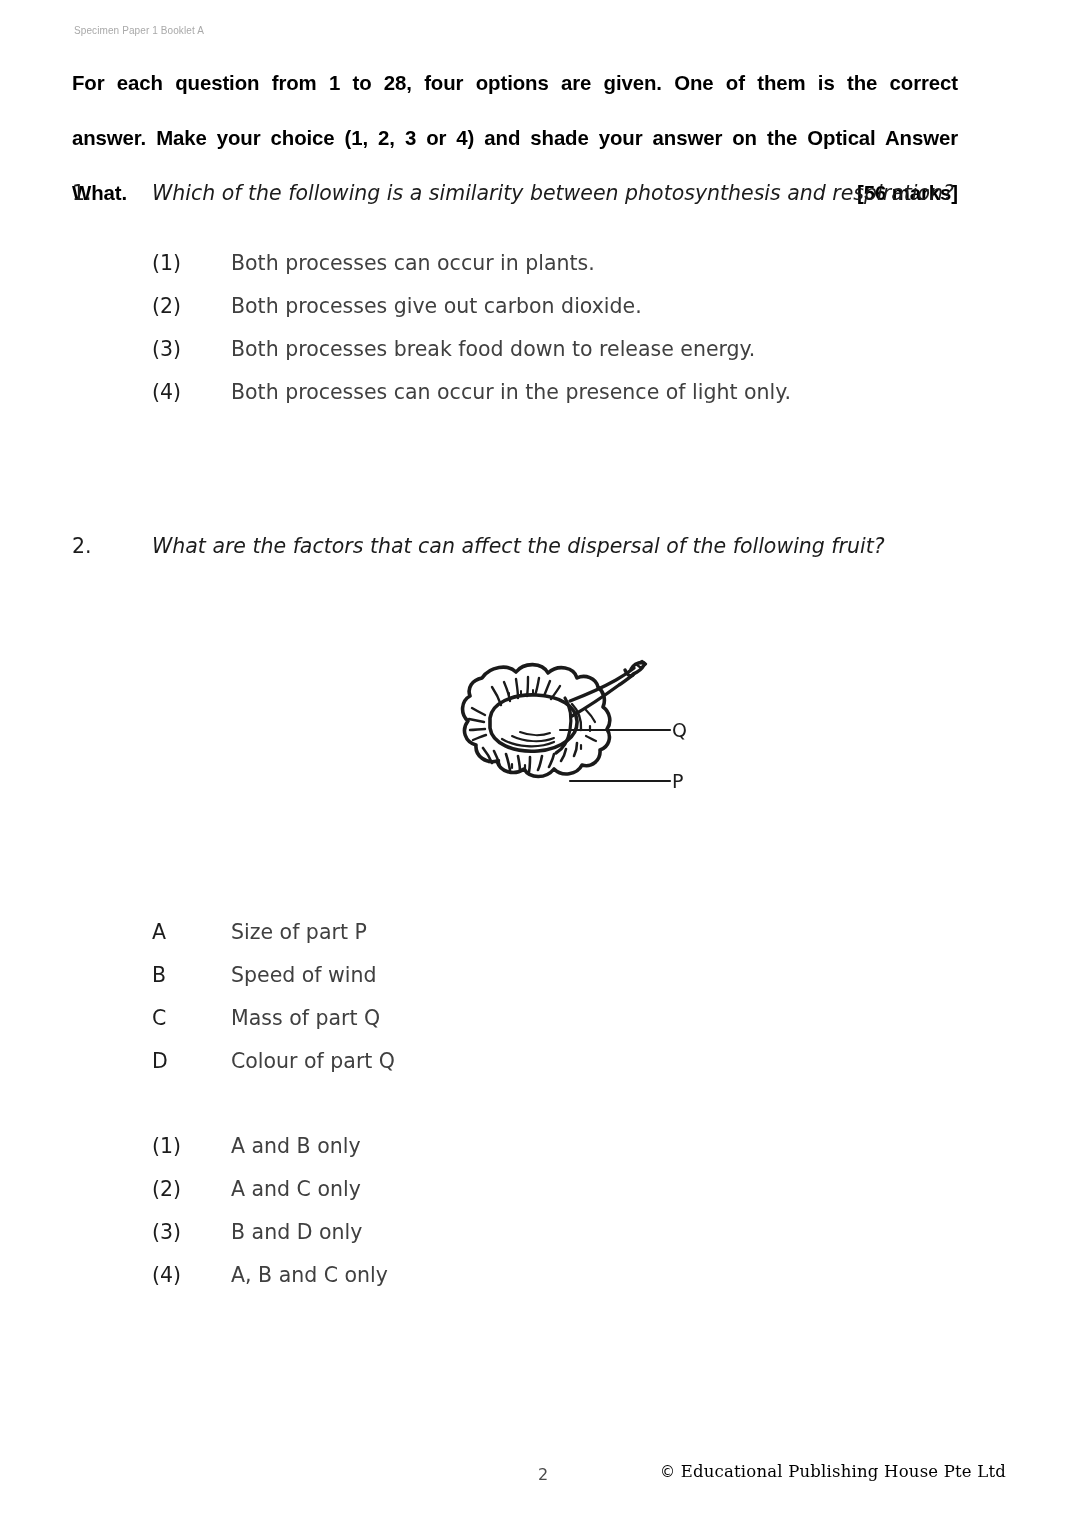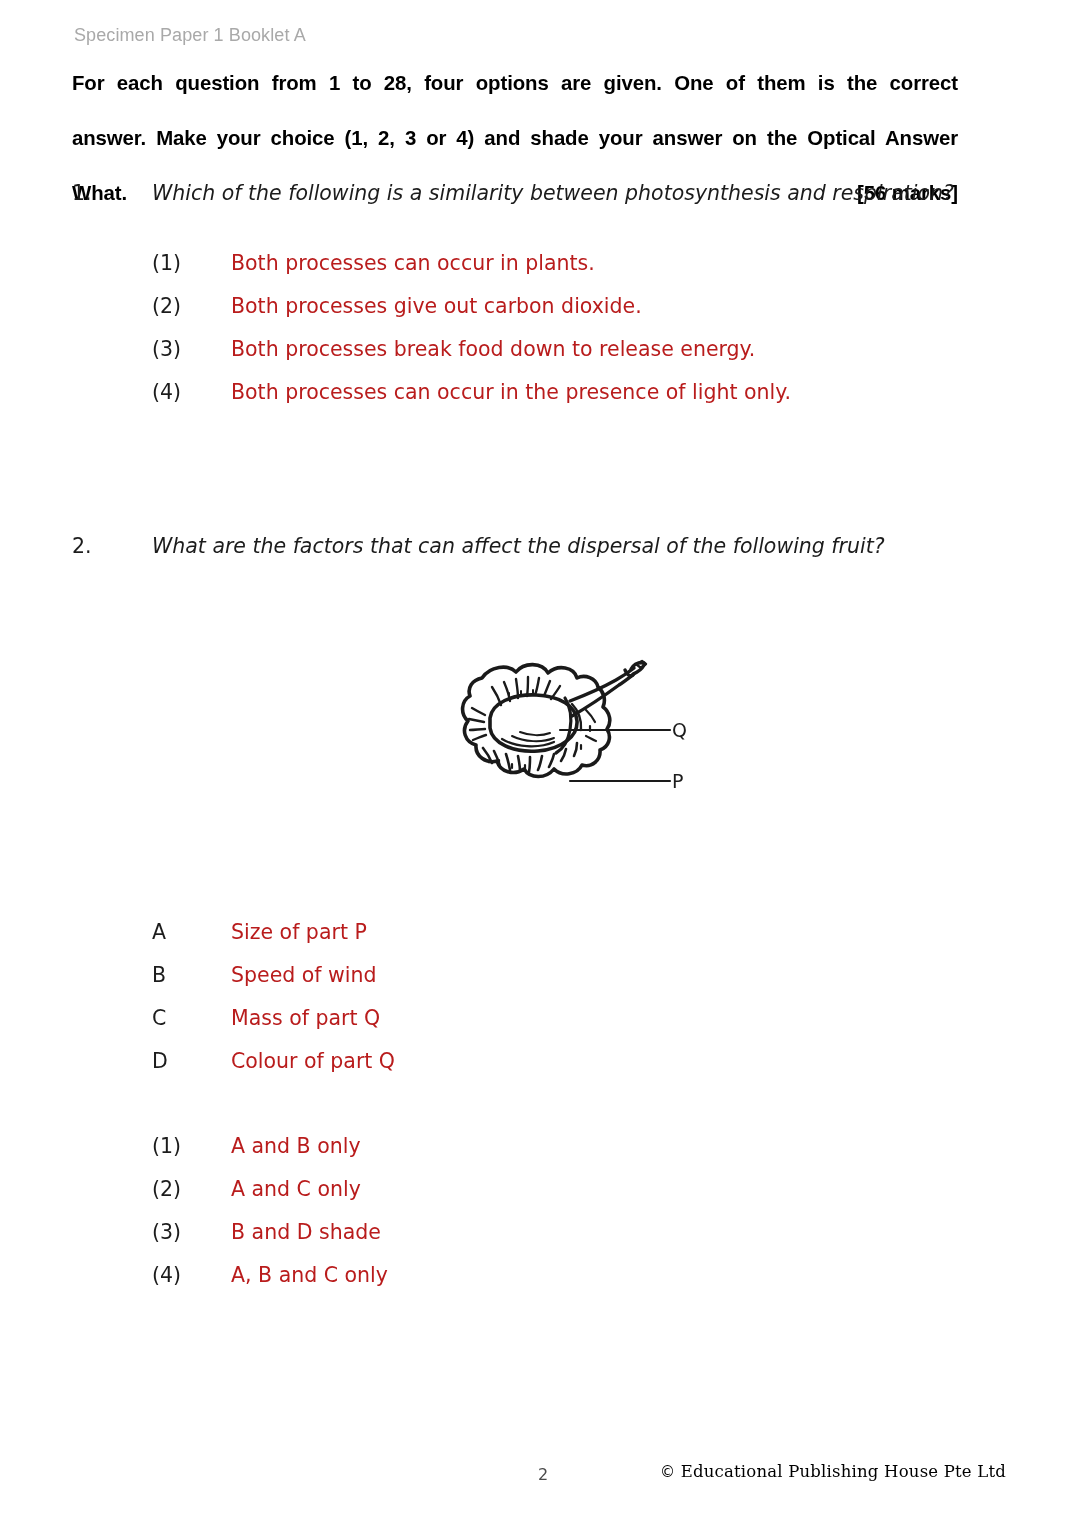--- a/index.html
+++ b/index.html
@@ -20,21 +20,21 @@
     position: absolute;
     inset: 0;
     background: #ffffff;
   }
 
   
   .running-header {
     position: absolute;
     left: 74px;
     top: 25px;
-    font-size: 18px;
+    font-size: 10px;
     letter-spacing: 0.1px;
     color: #a9a9a9;
     font-family: "Liberation Sans", sans-serif;
     white-space: nowrap;
   }
 
   
   .instruction {
     position: absolute;
     left: 72px;
@@ -110,21 +110,21 @@
     font-size: 20.5px;
     line-height: 27px;
     font-family: "DejaVu Sans", sans-serif;
     color: #1c1c1c;
   }
   .opt-val {
     flex: 1 1 auto;
     font-size: 20.5px;
     line-height: 27px;
     font-family: "DejaVu Sans", sans-serif;
-    color: #b91c1c;
+    color: #404040;
     white-space: nowrap;
   }
 
   
   .figure {
     position: absolute;
     left: 420px;
     top: 648px;
     width: 310px;
     height: 165px;
@@ -347,21 +347,21 @@
     <div class="opt-row">
       <div class="opt-key">(1)</div>
       <div class="opt-val">A and B only</div>
     </div>
     <div class="opt-row">
       <div class="opt-key">(2)</div>
       <div class="opt-val">A and C only</div>
     </div>
     <div class="opt-row">
       <div class="opt-key">(3)</div>
-      <div class="opt-val">B and D shade</div>
+      <div class="opt-val">B and D only</div>
     </div>
     <div class="opt-row">
       <div class="opt-key">(4)</div>
       <div class="opt-val">A, B and C only</div>
     </div>
   </div>
 
   <div class="footer-page">2</div>
   <div class="footer-copy">
     <span class="copy-mark">©</span>

